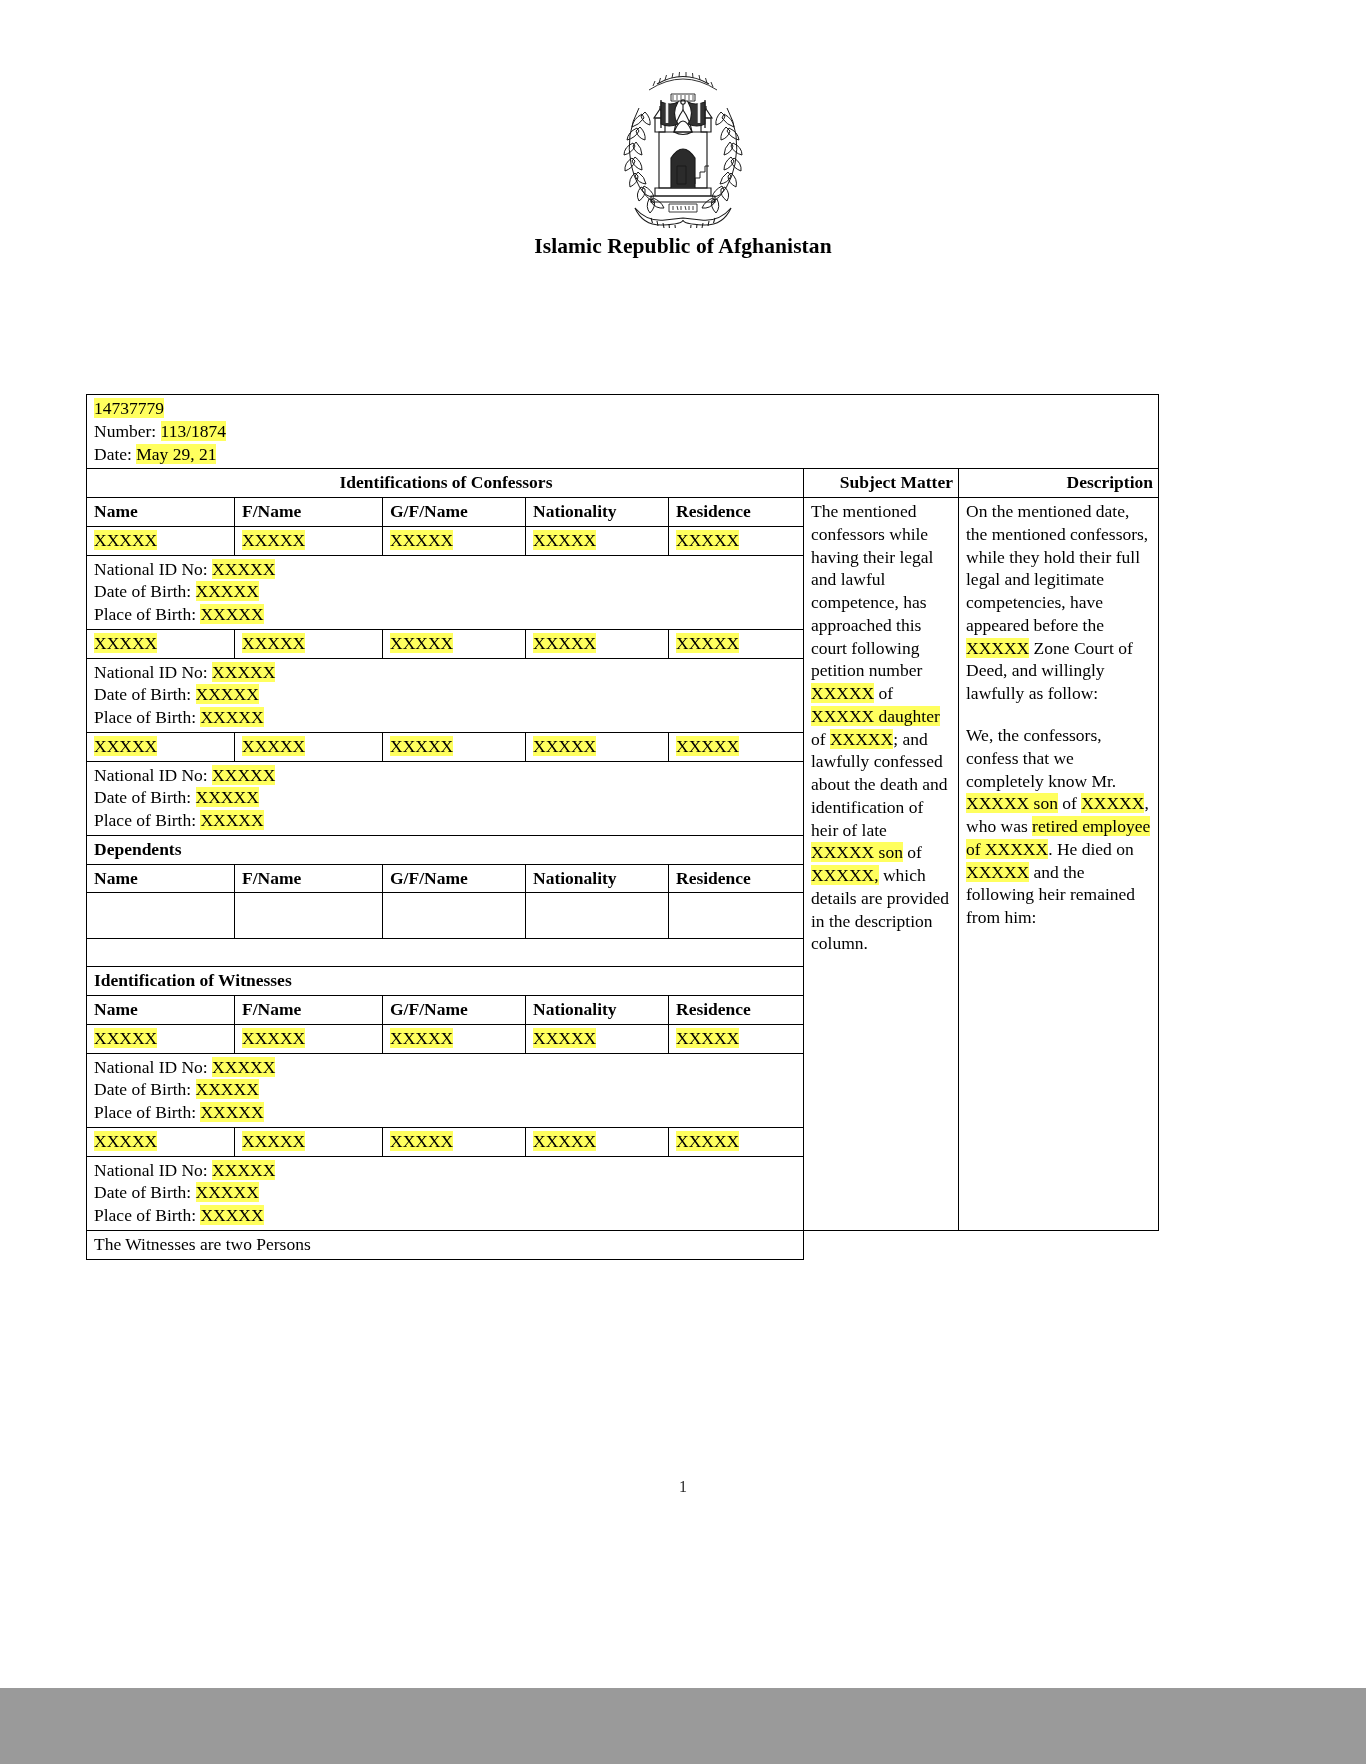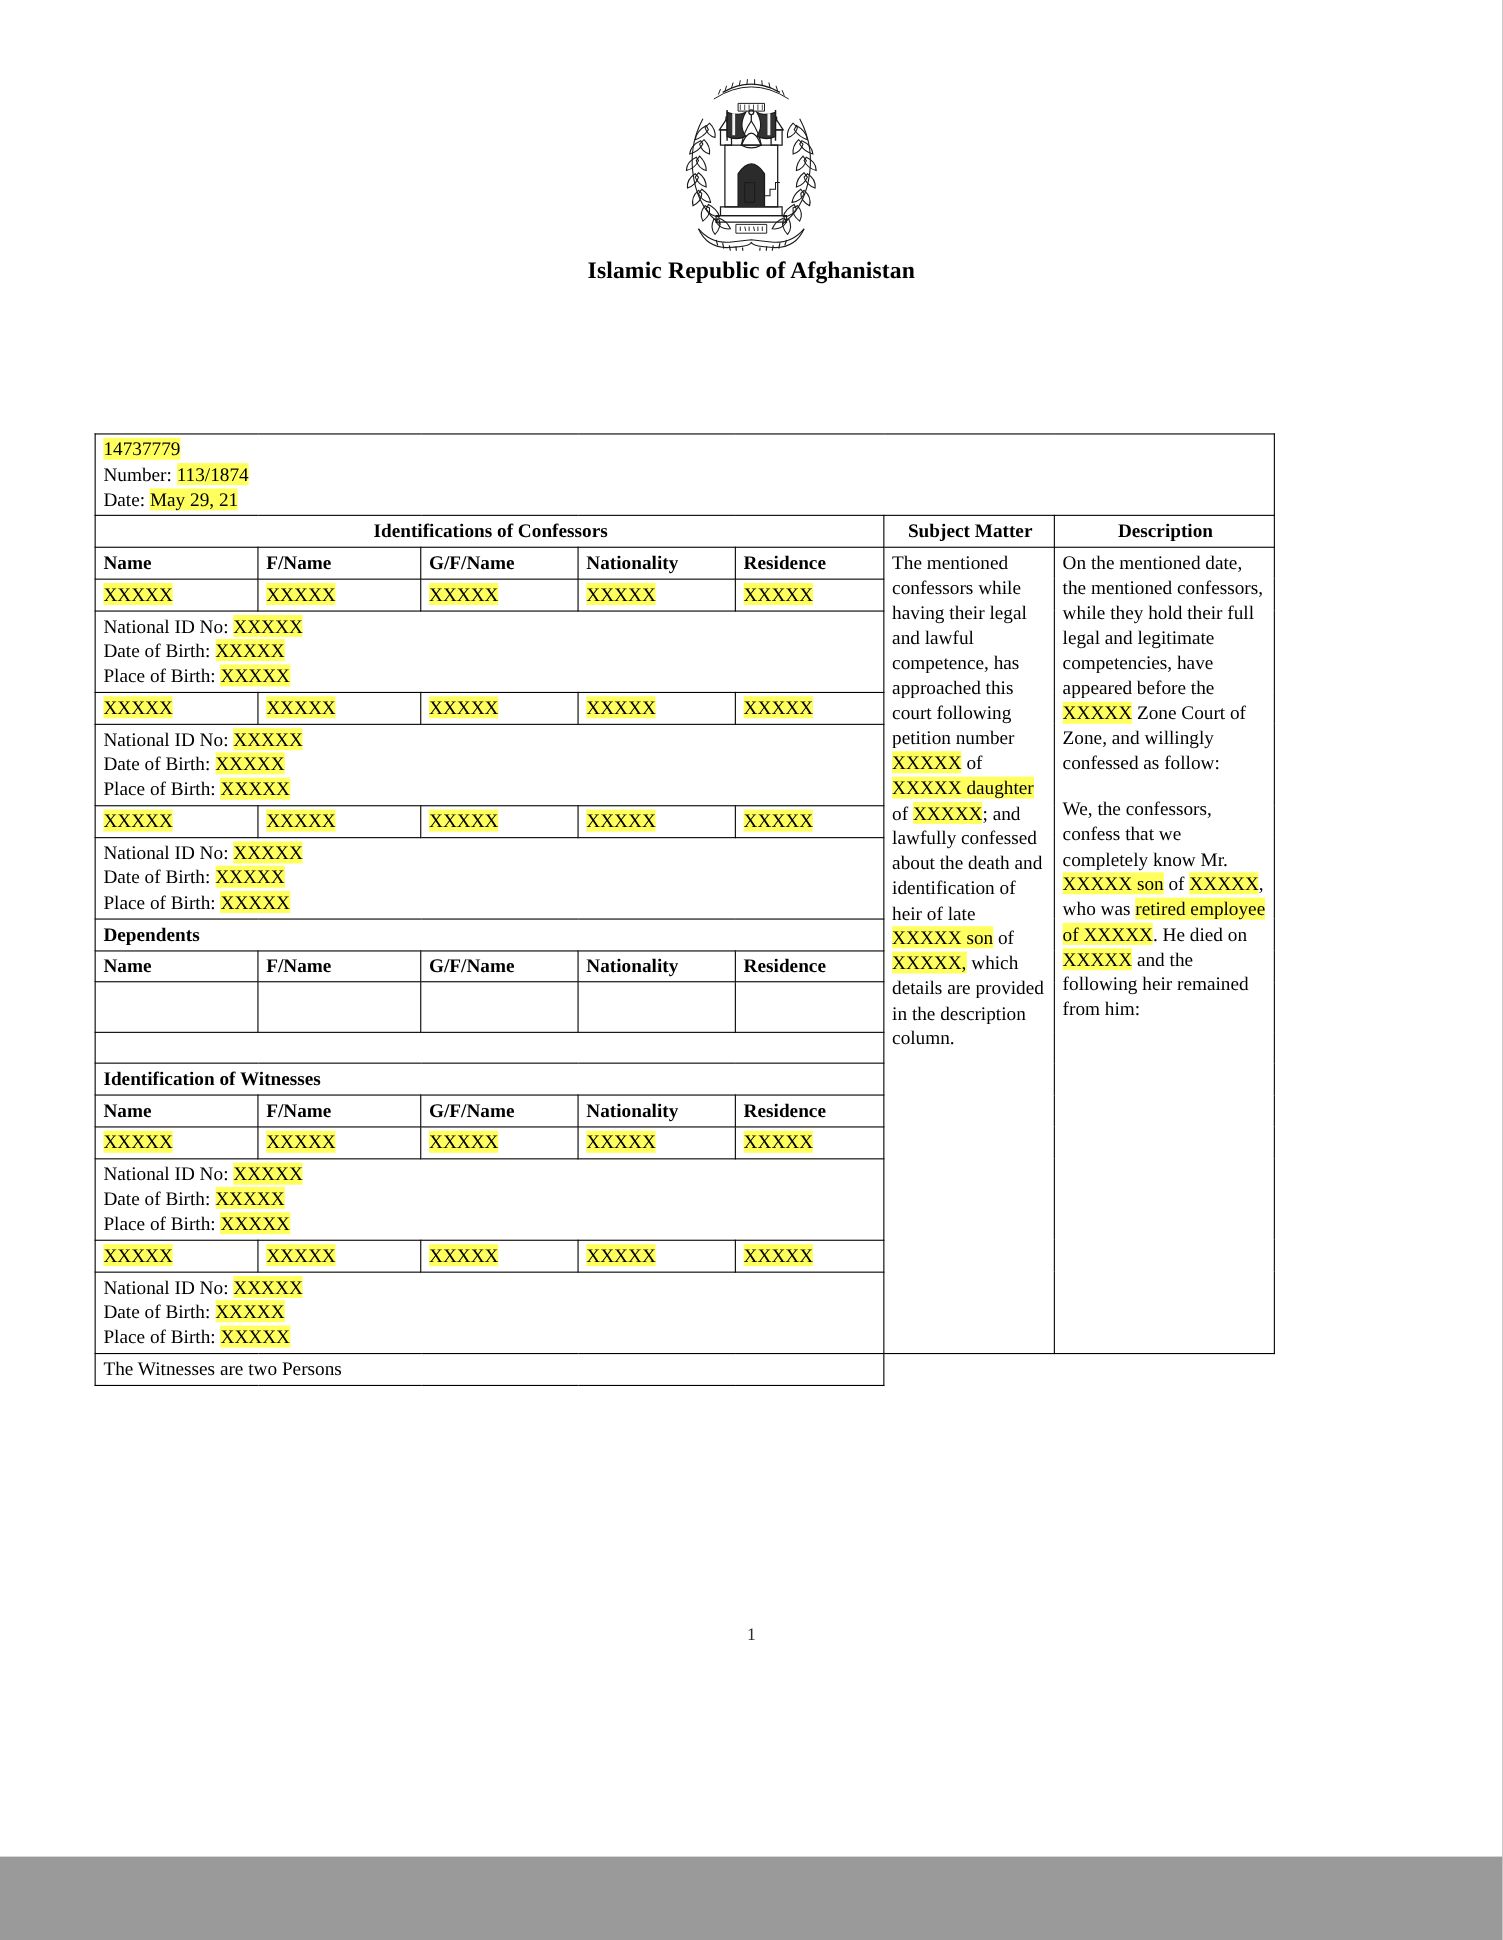--- a/index.html
+++ b/index.html
@@ -107,21 +107,21 @@
   .group-title {
     font-weight: bold;
     font-size: 19px;
     text-align: center;
     padding-top: 10px;
     padding-bottom: 10px;
   }
   .sm-head {
     font-weight: bold;
     font-size: 19px;
-    text-align: center;
+    text-align: right;
     padding-top: 7px;
     padding-bottom: 7px;
     line-height: 1.28;
   }
   .val-row td { height: 22px; }
   .empty-row td { height: 40px; }
   .id-block { line-height: 1.33; }
   .sidecell {
     font-size: 17.5px;
     line-height: 1.38;
@@ -288,21 +288,21 @@
         <tr>
           <td class="colhead">Name</td>
           <td class="colhead">F/Name</td>
           <td class="colhead">G/F/Name</td>
           <td class="colhead">Nationality</td>
           <td class="colhead">Residence</td>
           <td class="sidecell" rowspan="17">
             <span id="subject-matter-text"><span>The mentioned confessors while having their legal and lawful competence, has approached this court following petition number </span><span class="hl">XXXXX</span><span> of </span><span class="hl">XXXXX daughter</span><span> of </span><span class="hl">XXXXX</span><span>; and lawfully confessed about the death and identification of heir of late </span><span class="hl">XXXXX son</span><span> of </span><span class="hl">XXXXX,</span><span> which details are provided in the description column.</span></span>
           </td>
           <td class="sidecell" rowspan="17">
-            <div id="desc-p1"><span>On the mentioned date, the mentioned confessors, while they hold their full legal and legitimate competencies, have appeared before the </span><span class="hl">XXXXX</span><span> Zone Court of Zone, and willingly confessed as follow:</span></div>
+            <div id="desc-p1"><span>On the mentioned date, the mentioned confessors, while they hold their full legal and legitimate competencies, have appeared before the </span><span class="hl">XXXXX</span><span> Zone Court of Deed, and willingly lawfully as follow:</span></div>
             <div style="height:1.1em"></div>
             <div id="desc-p2"><span>We, the confessors, confess that we completely know Mr. </span><span class="hl">XXXXX son</span><span> of </span><span class="hl">XXXXX</span><span>, who was </span><span class="hl">retired employee of XXXXX</span><span>. He died on </span><span class="hl">XXXXX</span><span> and the following heir remained from him:</span></div>
           </td>
         </tr>
 
         <tr class="val-row">
           <td><span class="hl">XXXXX</span></td>
           <td><span class="hl">XXXXX</span></td>
           <td><span class="hl">XXXXX</span></td>
           <td><span class="hl">XXXXX</span></td>

